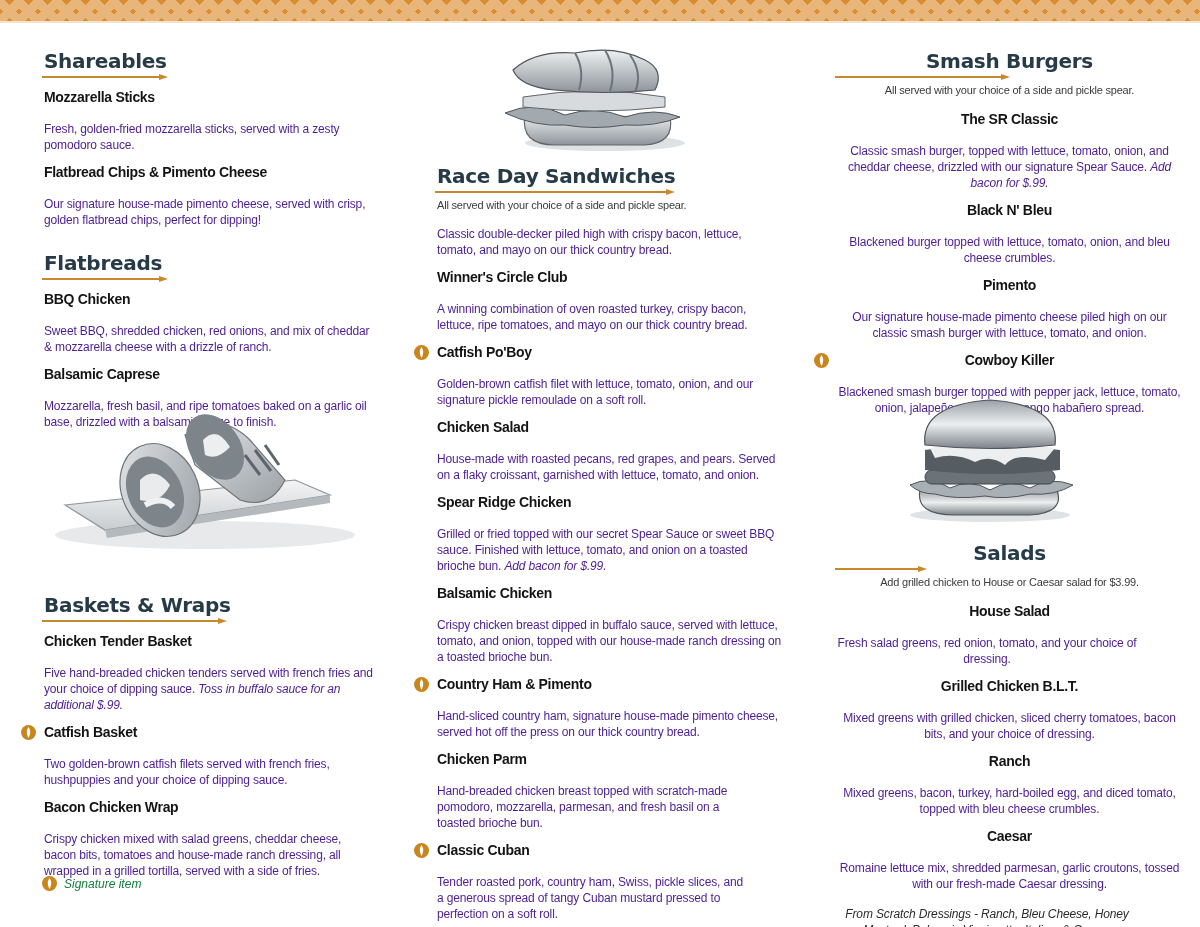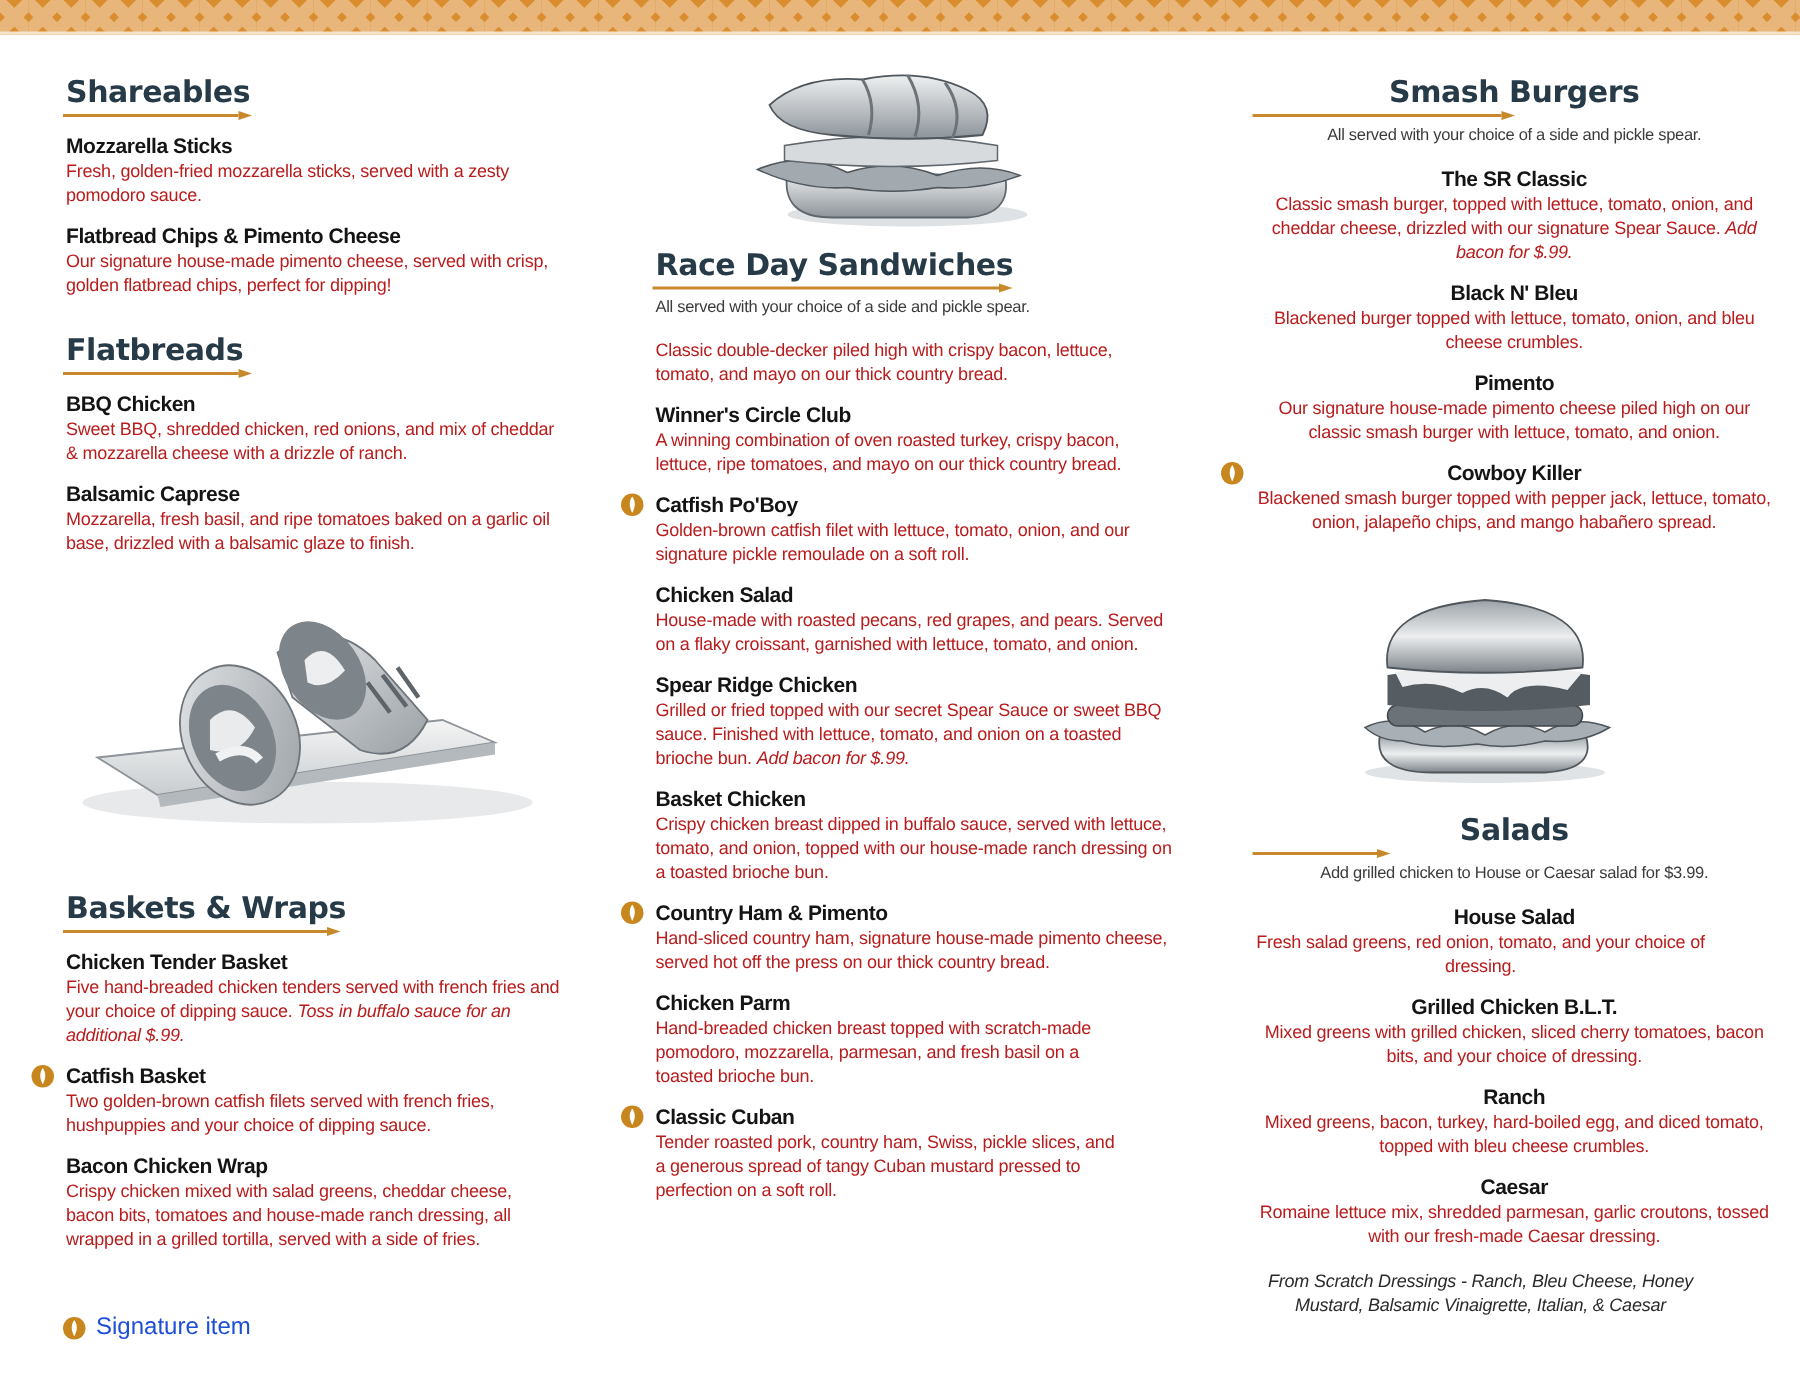--- a/index.html
+++ b/index.html
@@ -41,39 +41,39 @@
   .section-note {
     font-size: 11px; color: #3b3b3b; margin-top: 4px; letter-spacing: -0.2px;
   }
 
   .item { position: relative; margin-top: 10px; }
   .item-name {
     font-family: Liberation Sans, sans-serif; font-weight: bold; font-size: 14px;
     color: #141414; line-height: 18px; letter-spacing: -0.3px;
   }
   .item-desc {
-    font-size: 12px; line-height: 16px; color: #b91c1c; letter-spacing: -0.15px;
+    font-size: 12px; line-height: 16px; color: #4c1d95; letter-spacing: -0.15px; margin-top: 15px;
   }
   .item-desc .it { font-style: italic; }
 
   .sig-icon {
     position: absolute; left: -23px; top: 2px; width: 15px; height: 15px;
     border-radius: 50%; background: #c8861e;
     display: flex; align-items: center; justify-content: center;
   }
   .sig-icon svg { width: 9px; height: 11px; }
 
   .illus { position: absolute; }
   .illus svg { width: 100%; height: 100%; }
 
   .legend {
     position: absolute; left: 42px; top: 876px; display: flex; align-items: center;
   }
   .legend .sig-icon { position: relative; left: 0; top: 0; margin-right: 7px; }
-  .legend-text { font-size: 16px; color: #1d4ed8; }
+  .legend-text { font-style: italic; font-size: 12px; color: #15803d; }
 
   .footnote {
     font-style: italic; font-size: 12px; line-height: 16px; color: #2b2b2b; margin-top: 14px; letter-spacing: -0.15px;
   }
 </style>
 </head>
 <body>
 
 <div class="band"></div>
 
@@ -222,21 +222,21 @@
     </div>
     <div class="item">
       <div class="item-name">Chicken Salad</div>
       <div class="item-desc">House-made with roasted pecans, red grapes, and pears. Served on a flaky croissant, garnished with lettuce, tomato, and onion.</div>
     </div>
     <div class="item">
       <div class="item-name">Spear Ridge Chicken</div>
       <div class="item-desc"><span>Grilled or fried topped with our secret Spear Sauce or sweet BBQ sauce. Finished with lettuce, tomato, and onion on a toasted brioche bun.</span> <span class="it">Add bacon for $.99.</span></div>
     </div>
     <div class="item">
-      <div class="item-name">Basket Chicken</div>
+      <div class="item-name">Balsamic Chicken</div>
       <div class="item-desc">Crispy chicken breast dipped in buffalo sauce, served with lettuce, tomato, and onion, topped with our house-made ranch dressing on a toasted brioche bun.</div>
     </div>
     <div class="item">
       <span class="sig-icon">
           <svg viewBox="0 0 9 11">
             <path d="M4.5 0 C6.5 3 7 6 4.5 11 C2 6 2.5 3 4.5 0 Z" fill="#fff"></path>
           </svg>
         </span>
       <div class="item-name">Country Ham &amp; Pimento</div>
       <div class="item-desc">Hand-sliced country ham, signature house-made pimento cheese, served hot off the press on our thick country bread.</div>

